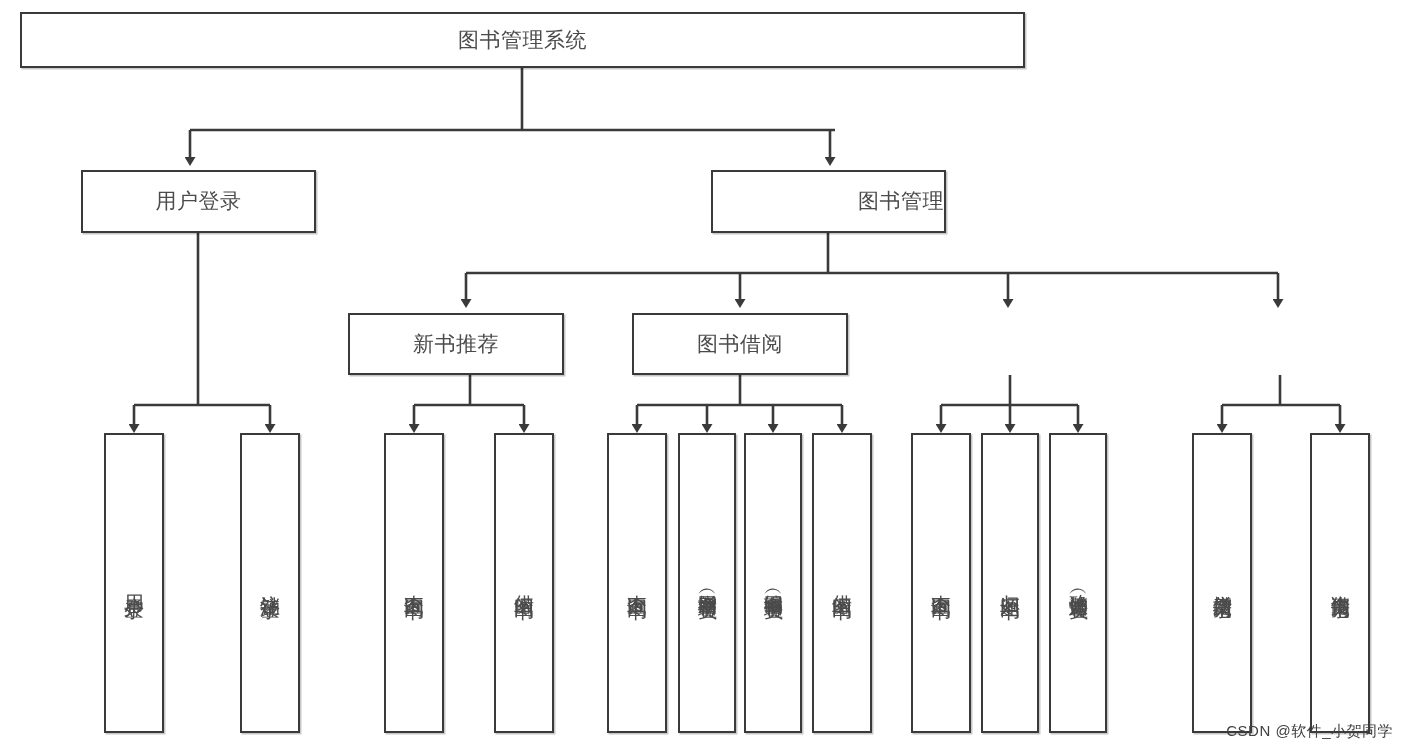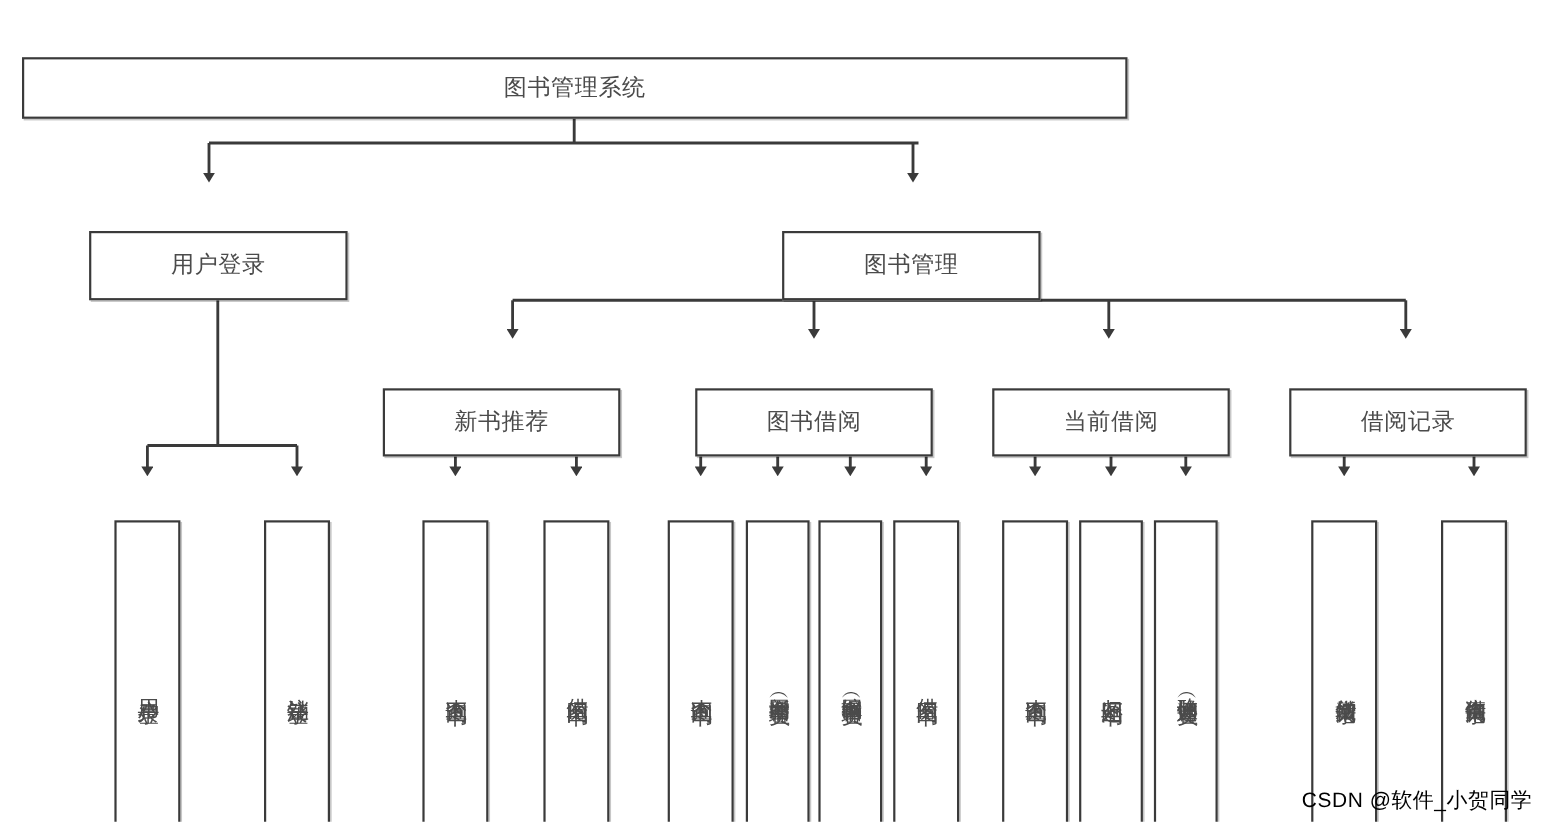--- a/index.html
+++ b/index.html
@@ -14,21 +14,20 @@
   .node{
     position:absolute;
     box-sizing:border-box;
     border:2px solid #3a3a3a;
     background:#ffffff;
     box-shadow:1.5px 1.5px 0 rgba(0,0,0,0.22);
     display:flex;
     align-items:center;
     justify-content:center;
     color:#4a4a4a;
-    margin-top:40px;
   }
   .node .lbl{
     font-size:21px;
     line-height:1.15;
     letter-spacing:0.5px;
     white-space:nowrap;
     color:#4b4b4b;
   }
   .node.leaf{
     align-items:center;
@@ -45,22 +44,22 @@
   .node.leaf.tall .lbl{
     font-size:19px;
     line-height:1.42;
     letter-spacing:1px;
   }
   #links{position:absolute;left:0;top:0;width:1405px;height:747px;pointer-events:none;}
   #watermark{
     position:absolute;
     right:12px;
     bottom:6px;
-    font-size:19px;
-    color:#000000;
+    font-size:15px;
+    color:#404040;
     letter-spacing:0.5px;
     white-space:nowrap;
   }
 </style>
 </head>
 <body>
 
 <div id="canvas">
 
   <svg id="links" viewBox="0 0 1405 747" xmlns="http://www.w3.org/2000/svg">
@@ -113,35 +112,29 @@
     </g>
   </svg>
 
   <div class="node" style="left:20px;top:12px;width:1005px;height:56px;">
     <span class="lbl">图书管理系统</span>
   </div>
 
   <div class="node" style="left:81px;top:170px;width:235px;height:63px;">
     <span class="lbl">用户登录</span>
   </div>
-  <div class="node" style="left:711px;top:170px;width:235px;height:63px;">
+  <div class="node" style="left:711px;top:170px;width:235px;height:63px;justify-content:flex-end;">
     <span class="lbl">图书管理</span>
   </div>
 
   <div class="node" style="left:348px;top:313px;width:216px;height:62px;">
     <span class="lbl">新书推荐</span>
   </div>
   <div class="node" style="left:632px;top:313px;width:216px;height:62px;text-align:right;">
     <span class="lbl">图书借阅</span>
-  </div>
-  <div class="node" style="left:902px;top:313px;width:216px;height:62px;">
-    <span class="lbl">当前借阅</span>
-  </div>
-  <div class="node" style="left:1172px;top:313px;width:216px;height:62px;">
-    <span class="lbl">借阅记录</span>
   </div>
 
   <div class="node leaf" style="left:104px;top:433px;width:60px;height:300px;">
     <span class="lbl">用户登录</span>
   </div>
   <div class="node leaf" style="left:240px;top:433px;width:60px;height:300px;">
     <span class="lbl">注销登录</span>
   </div>
 
   <div class="node leaf" style="left:384px;top:433px;width:60px;height:300px;">

